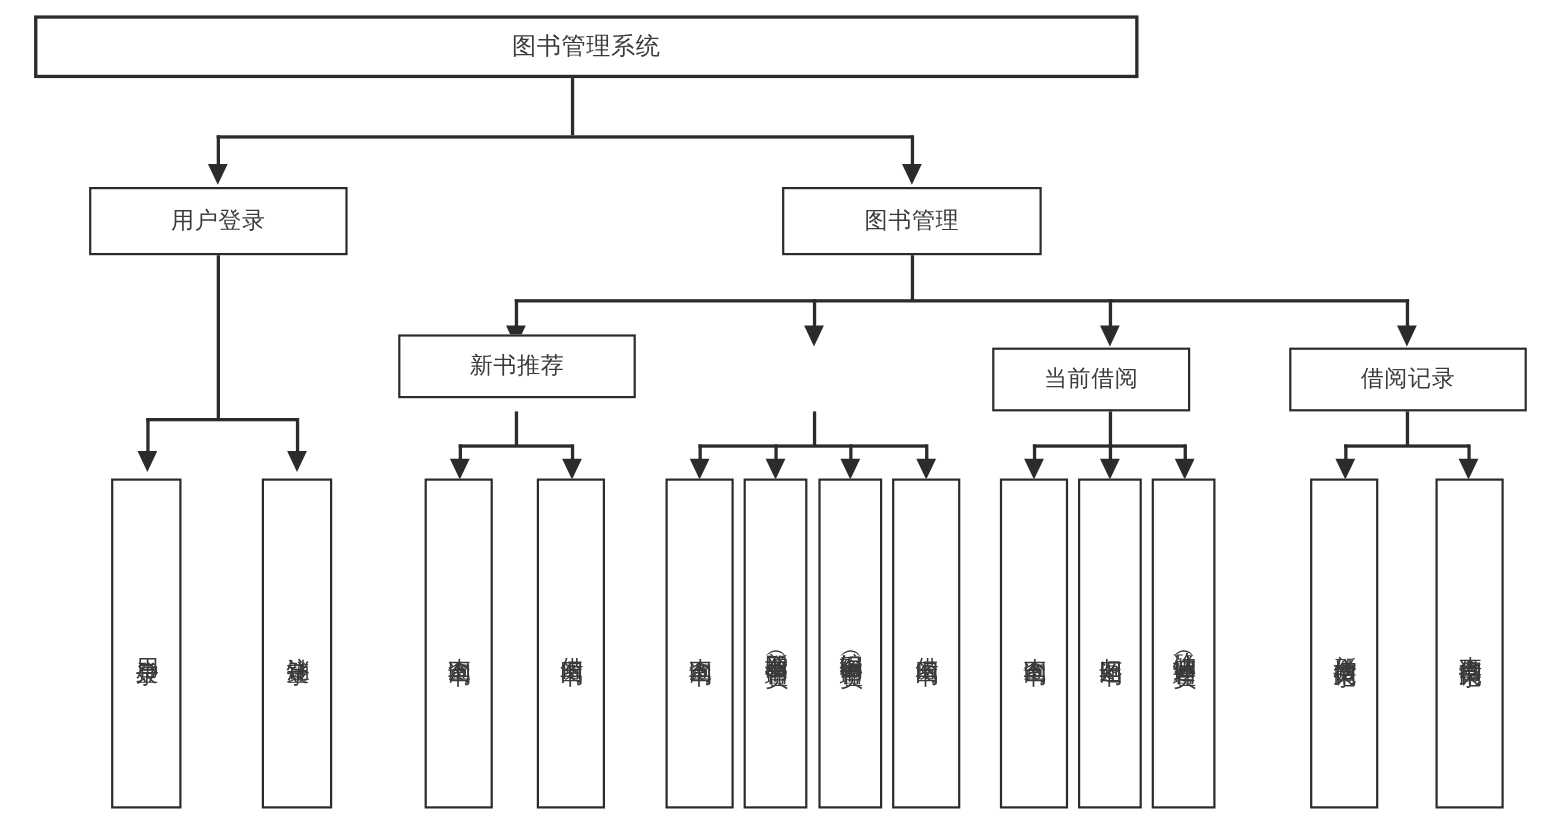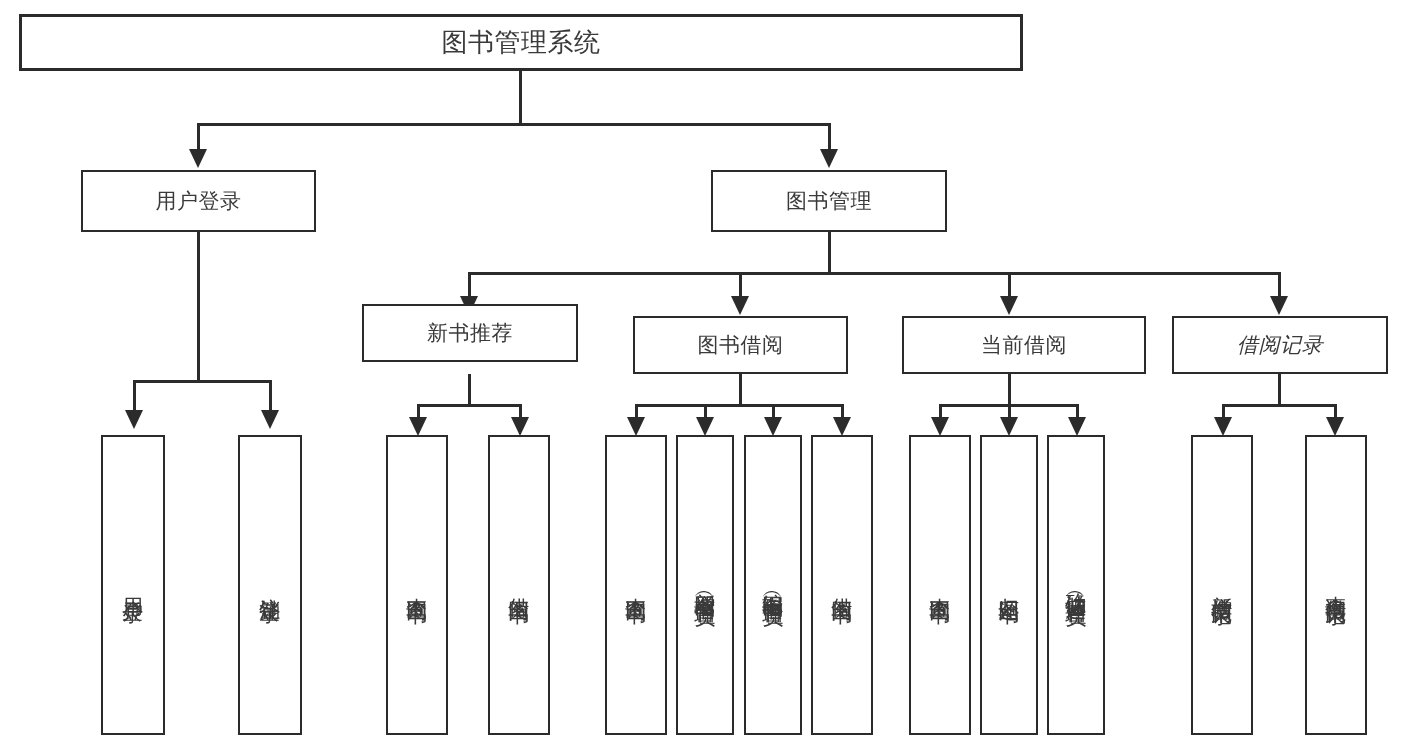--- a/index.html
+++ b/index.html
@@ -27,22 +27,23 @@
     justify-content:center;
     text-align:center;
     color:#3a3a3a;
     letter-spacing:.5px;
   }
   .node.h{
     font-size:21px;
     line-height:1.1;
   }
   .node.root{
-    font-size:26px;
+    font-size:22px;
     border-width:3px;
+    margin-left:12px;
   }
   
   .node.v{
     font-size:21px;
     line-height:1.32;
     writing-mode:vertical-rl;
     text-orientation:upright;
     white-space:nowrap;
     padding:4px 0;
     letter-spacing:2px;
@@ -115,25 +116,24 @@
   <div class="arrow" style="left:460px;top:296px;"></div>
   <div class="ln v" style="left:739px;top:272px;height:26px;"></div>
   <div class="arrow" style="left:731px;top:296px;"></div>
   <div class="ln v" style="left:1008px;top:272px;height:26px;"></div>
   <div class="arrow" style="left:1000px;top:296px;"></div>
   <div class="ln v" style="left:1278px;top:272px;height:26px;"></div>
   <div class="arrow" style="left:1270px;top:296px;"></div>
 
   <div class="node h" style="left:362px;top:304px;width:216px;height:58px;">新书推荐</div>
 
-  <div class="node h" style="left:633px;top:316px;width:215px;height:58px;">图书借阅</div>
-
-  <div class="node h" style="left:902px;top:316px;width:244px;height:58px;">当前借阅</div>
-
-  <div class="node h" style="left:1172px;top:316px;width:216px;height:58px;font-style:italic;">借阅记录</div>
+
+  <div class="node h" style="left:902px;top:316px;width:180px;height:58px;">当前借阅</div>
+
+  <div class="node h" style="left:1172px;top:316px;width:216px;height:58px;">借阅记录</div>
 
   <div class="ln v" style="left:468px;top:374px;height:32px;"></div>
   <div class="ln h" style="left:417px;top:404px;width:104px;"></div>
   <div class="ln v" style="left:417px;top:404px;height:16px;"></div>
   <div class="arrow" style="left:409px;top:417px;"></div>
   <div class="ln v" style="left:519px;top:404px;height:16px;"></div>
   <div class="arrow" style="left:511px;top:417px;"></div>
 
   <div class="ln v" style="left:739px;top:374px;height:32px;"></div>
   <div class="ln h" style="left:635px;top:404px;width:208px;"></div>

